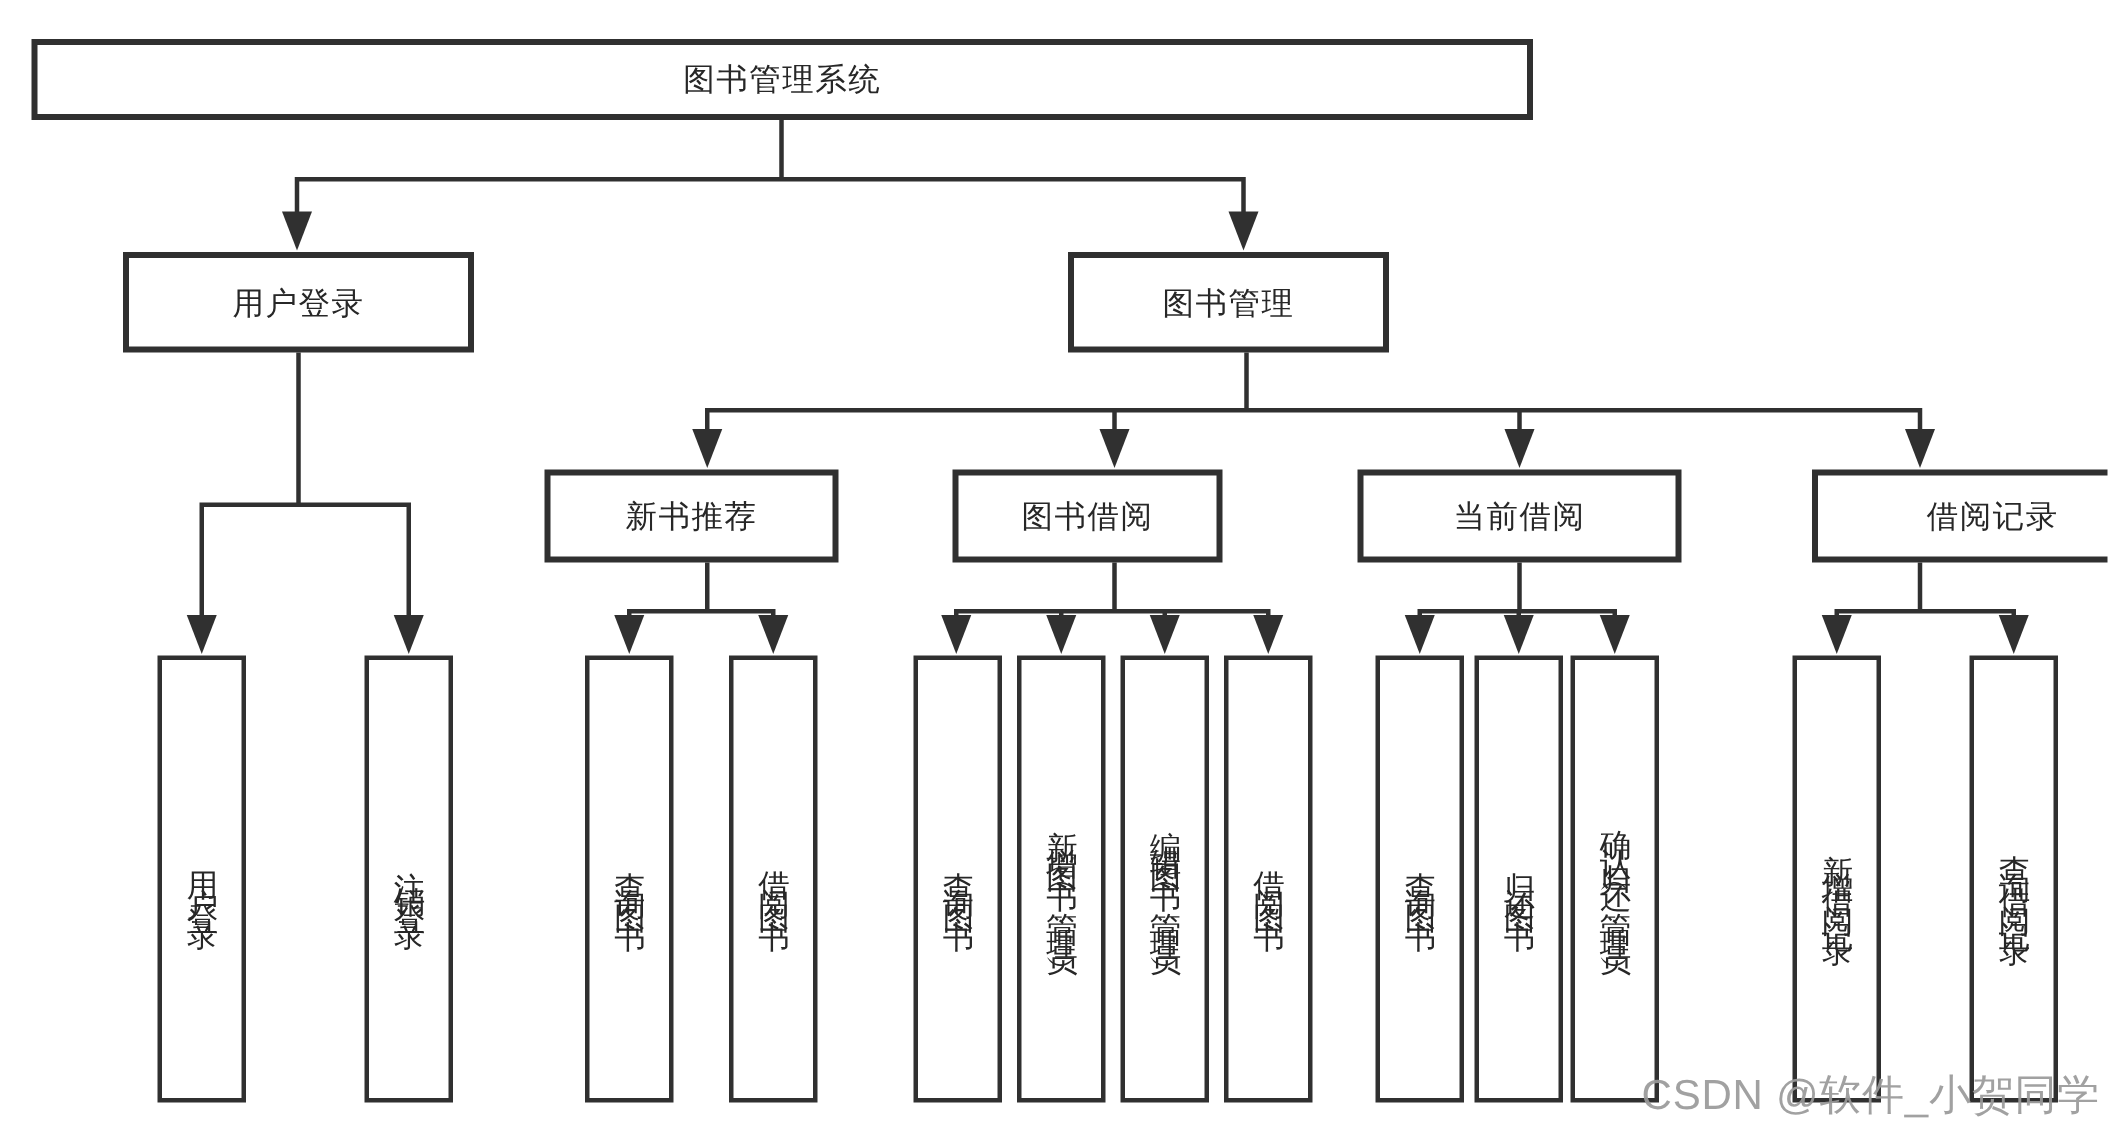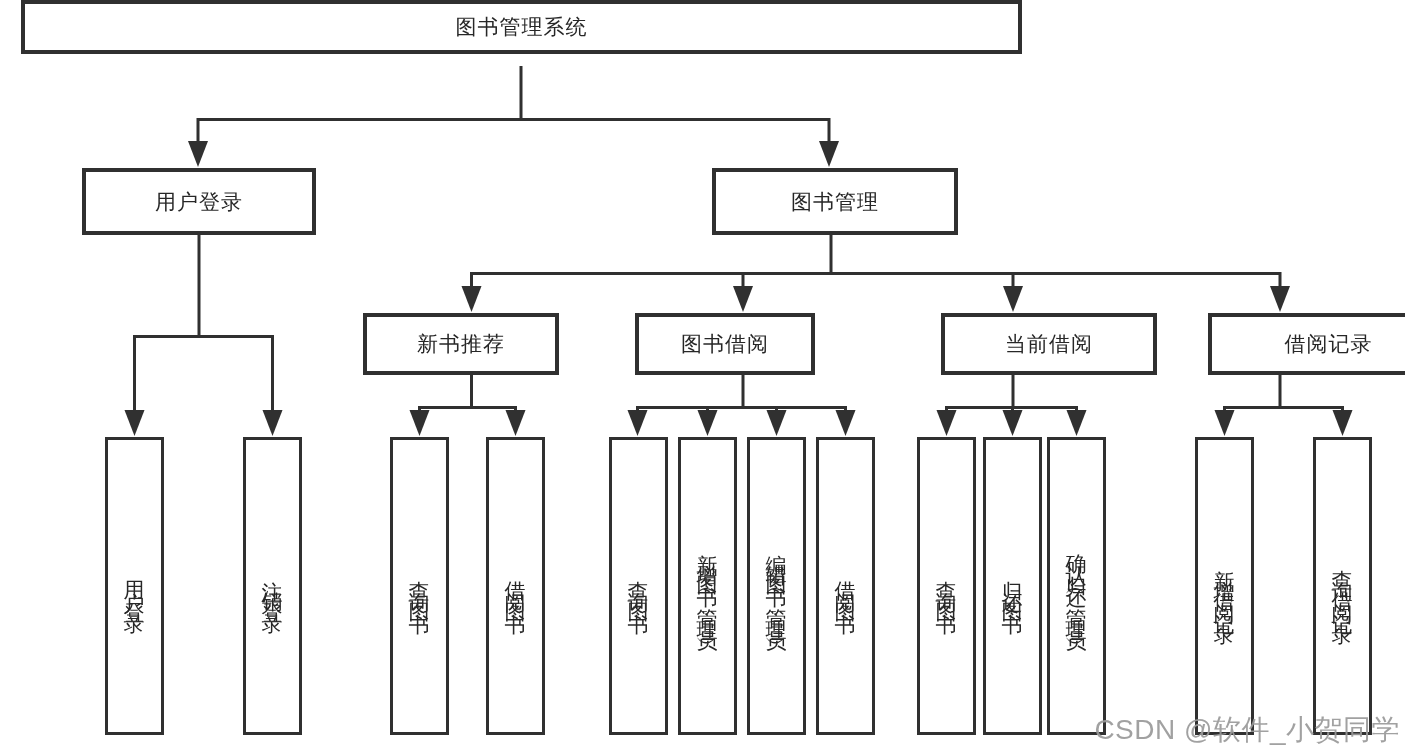--- a/index.html
+++ b/index.html
@@ -8,28 +8,28 @@
     background:#ffffff;
     font-family:"Liberation Sans","DejaVu Sans",sans-serif;
     color:#272727;
   }
   .node{
     position:absolute;box-sizing:border-box;
     border:3px solid #303030;background:#ffffff;
     display:flex;align-items:center;justify-content:center;
     font-size:21px;letter-spacing:1px;white-space:nowrap;
   }
-  #root-box{left:21px;top:0;width:1001px;height:54px;border-width:4px;}
+  #root-box{left:21px;top:26px;width:1001px;height:54px;border-width:4px;}
   .l2{top:168px;height:67px;border-width:4px;}
   #l2-user-login{left:82px;width:234px;}
-  #l2-book-mgmt{left:712px;width:246px;}
+  #l2-book-mgmt{left:712px;width:214px;}
   .l3{top:313px;height:62px;border-width:4px;}
   #l3-new-books{left:363px;width:196px;}
   #l3-book-borrow{left:635px;width:180px;}
-  #l3-current-borrow{left:905px;width:216px;margin-left:36px;}
+  #l3-current-borrow{left:905px;width:216px;}
   #l3-borrow-record{left:1172px;width:241px;margin-left:36px;}
   .leaf{
     position:absolute;box-sizing:border-box;top:437px;width:59px;height:298px;
     border:3px solid #303030;background:#ffffff;
     writing-mode:vertical-rl;text-orientation:mixed;
     text-align:center;line-height:53px;
     font-size:21px;letter-spacing:11px;color:#272727;
   }
   #svg-connectors{position:absolute;left:0;top:0;z-index:0;}
   .node,.leaf{z-index:1;}

